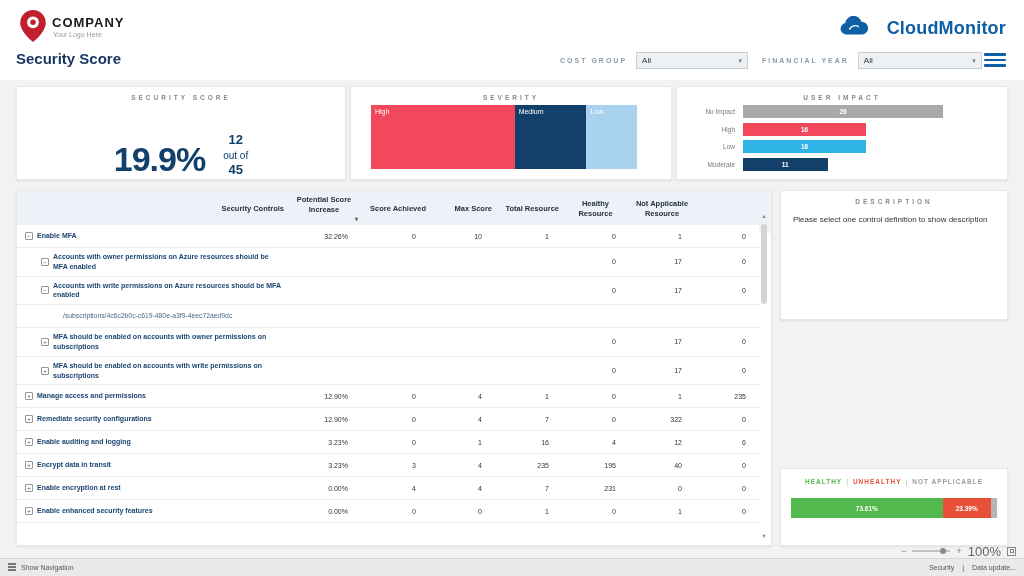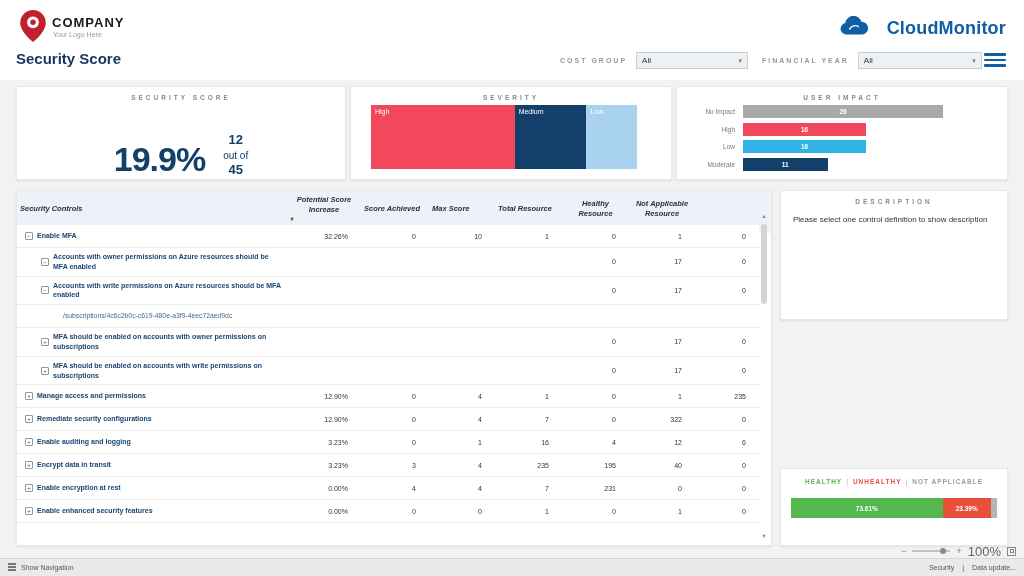--- a/index.html
+++ b/index.html
@@ -45,21 +45,21 @@
   .imp-row { display:flex; align-items:center; height:15px; margin-bottom:2.5px; }
   .imp-label { width:52px; font-size:6.5px; color:#777; text-align:right; padding-right:8px; flex:none; }
   .imp-track { flex:1; height:13px; position:relative; }
   .imp-bar { height:13px; display:flex; align-items:center; justify-content:center; }
   .imp-value { color:#fff; font-size:6.5px; font-weight:bold; }
 
   
   .table-card { left:16px; top:190px; width:756px; height:356px; overflow:hidden; }
   .tbl-head, .trow { display:grid; grid-template-columns:270px 74px 68px 66px 67px 67px 66px 64px; }
   .tbl-head { width:756px; background:#edf2f9; min-height:34px; }
-  .th { display:flex; flex-direction:column; justify-content:center; align-items:flex-start; padding:4px 3px; font-size:7.5px; font-weight:bold; color:#26313c; text-align:center; line-height:1.3; border-bottom:6px solid #1d4ed8; background:#edf2f9; cursor:pointer;font-style:italic; }
+  .th { display:flex; flex-direction:column; justify-content:center; align-items:flex-end; padding:4px 3px; font-size:7.5px; font-weight:bold; color:#26313c; text-align:center; line-height:1.3; border-bottom:6px solid #1d4ed8; background:#edf2f9; cursor:pointer; }
   .sort-arrow { font-size:6px; color:#555; margin-top:1px; }
   .tbl-body { position:absolute; top:34px; left:0; width:742px; bottom:0; overflow:hidden; }
   .trow { border-bottom:1px solid #ececec; align-items:center; min-height:23px; background:#fff; cursor:pointer; }
   .tname { display:flex; align-items:center; gap:4px; padding:4px 4px 4px 8px; }
   .lvl1 { padding-left:24px; } .lvl2 { padding-left:46px; }
   .toggle { width:8px; height:8px; border:1px solid #979797; border-radius:1px; font-size:6px; line-height:6px; text-align:center; color:#555; flex:none; background:#fff; }
   .tname-text { font-size:7px; font-weight:bold; color:#1a4570; line-height:1.4; }
   .lvl2 .tname-text { font-weight:normal; color:#4a6984; font-size:6.8px; }
   .tval { font-size:7px; color:#333; text-align:right; padding:4px 13px 4px 2px; }
   .tbl-scroll { position:absolute; top:20px; right:2px; bottom:4px; width:10px; }

